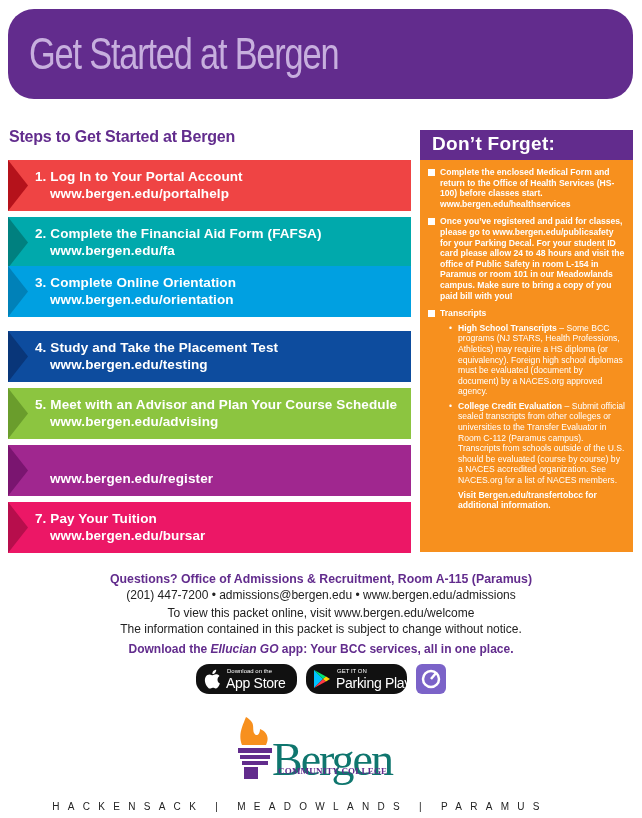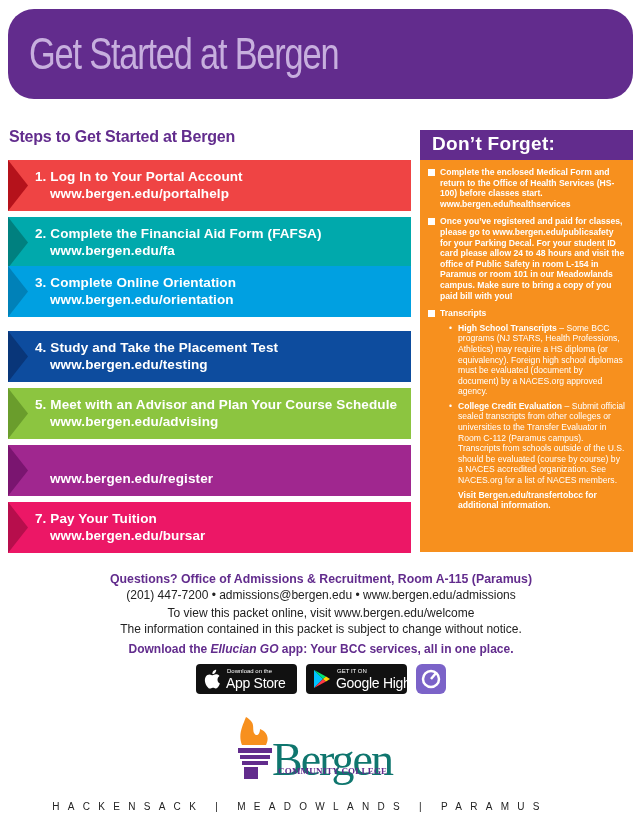--- a/index.html
+++ b/index.html
@@ -17,21 +17,21 @@
   .df-item { position: relative; padding-left: 12px; font-weight: bold; margin-bottom: 7px; }
   .df-item .box { position: absolute; left: 0; top: 2px; width: 7px; height: 7px; background: #fff; }
   .sub { position: relative; padding-left: 18px; margin-top: 4px; font-weight: normal; }
   .sub .dot { position: absolute; left: 9px; top: 0; }
   .sub b { font-weight: bold; }
   .visit { font-weight: bold; margin-top: 4px; }
   .contact { position: absolute; left: 0; width: 642px; text-align: center; font-size: 12px; white-space: nowrap; }
   .purple { color: #622c8d; font-weight: bold; }
   .dark { color: #222; }
   .badges { position: absolute; top: 664px; left: 196px; height: 30px; display: flex; gap: 9px; }
-  .badge { background: #111; border-radius: 4px; height: 30px; color: #fff; position: relative; }
+  .badge { background: #111; border-radius: 13px; height: 30px; color: #fff; position: relative; }
   .badge.apple { width: 101px; }
   .badge.google { width: 101px; }
   .badge .small { position: absolute; top: 4px; font-size: 6px; white-space: nowrap; }
   .badge .big { position: absolute; top: 11px; font-size: 14px; white-space: nowrap; letter-spacing: -0.3px; }
   .ellucian { width: 30px; height: 30px; border-radius: 6px; background: #7b63c8; position: relative; }
   .logo { position: absolute; left: 236px; top: 715px; width: 170px; height: 70px; }
   .logo-word { position: absolute; left: 36px; top: 18px; font-family: "Liberation Serif", serif; color: #0f766e; font-size: 46px; letter-spacing: -2px; }
   .logo-sub { position: absolute; left: 42px; top: 51px; font-family: "Liberation Serif", serif; color: #622c8d; font-size: 9px; font-weight: bold; letter-spacing: 0.2px; white-space: nowrap; }
   .footer { position: absolute; top: 801px; left: 0; width: 600px; text-align: center; font-size: 10px; letter-spacing: 8.3px; color: #222; white-space: nowrap; }
 </style>
@@ -141,21 +141,21 @@
     <span class="big" style="left:30px;">App Store</span>
   </div>
   <div class="badge google">
     <svg style="position:absolute;left:8px;top:6px;" width="16" height="18" viewBox="0 0 16 18">
         <path d="M0 0 L9 9 L0 18Z" fill="#00c3ff"></path>
         <path d="M0 0 L12 6.5 L9 9Z" fill="#00e676"></path>
         <path d="M0 18 L12 11.5 L9 9Z" fill="#ff3a44"></path>
         <path d="M12 6.5 L16 9 L12 11.5 L9 9Z" fill="#ffd400"></path>
       </svg>
     <span class="small" style="left:31px;">GET IT ON</span>
-    <span class="big" style="left:30px;">Google High</span>
+    <span class="big" style="left:30px;">Parking Play</span>
   </div>
   <div class="ellucian">
     <svg style="position:absolute;left:5px;top:5px;" width="20" height="20" viewBox="0 0 20 20">
         <circle cx="10" cy="10" r="8" fill="none" stroke="#fff" stroke-width="2.5"></circle>
         <path d="M10 10 L15 4" stroke="#fff" stroke-width="2.5"></path>
       </svg>
   </div>
 </div>
 
 <div class="logo">

